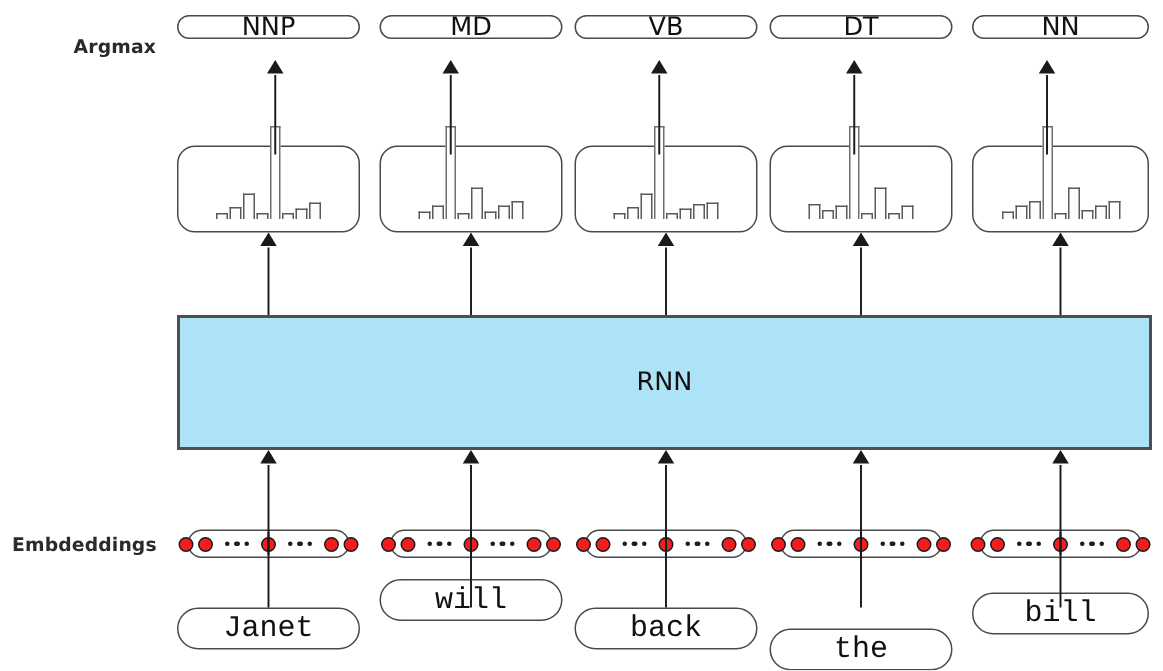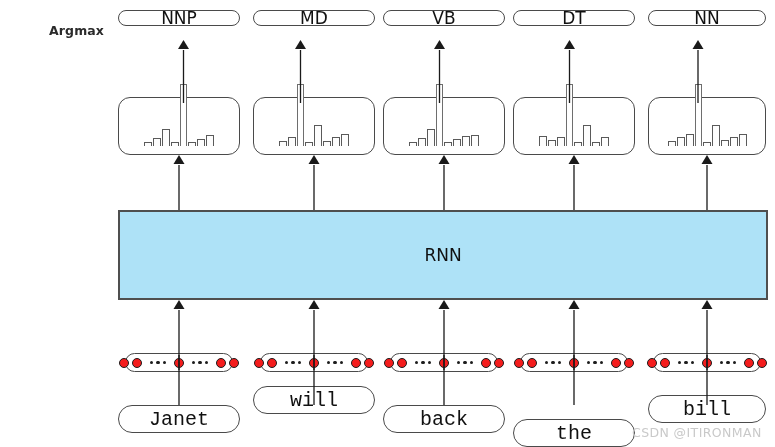--- a/index.html
+++ b/index.html
@@ -157,20 +157,21 @@
     white-space: nowrap;
     user-select: none;
   }
 </style>
 </head>
 <body>
 
 <div id="stage">
 
   <div class="row-label" style="top:23px;">Argmax</div>
+  <div class="row-label" style="top:355px;">Embdeddings</div>
 
   <div class="rnn-box" id="rnn-box" style="left:118px; top:210px; width:650px; height:90px;">
     <span>RNN</span>
   </div>
 
   <div id="columns-layer">
       <div class="pill pill-argmax" style="left: 118px; top: 10px; width: 122px;">
         <span>NNP</span>
       </div>
       <div class="softmax-box" style="left: 118px; top: 97px; width: 122px; height: 58px;">
@@ -379,14 +380,13 @@
       <polygon points="569.5,40 564,49 575,49"></polygon>
       <line x1="707" y1="405" x2="707" y2="355"></line>
       <line x1="707" y1="370" x2="707" y2="310"></line>
       <polygon points="707,300 701.5,309 712.5,309"></polygon>
       <line x1="707" y1="210" x2="707" y2="165"></line>
       <polygon points="707,155 701.5,164 712.5,164"></polygon>
       <line x1="698" y1="103" x2="698" y2="50"></line>
       <polygon points="698,40 692.5,49 703.5,49"></polygon>
     </svg>
 
-  <div class="watermark" style="left:632px; top:425px;">CSDN @ITIRONMAN</div>
 </div>
 
 </body></html>

